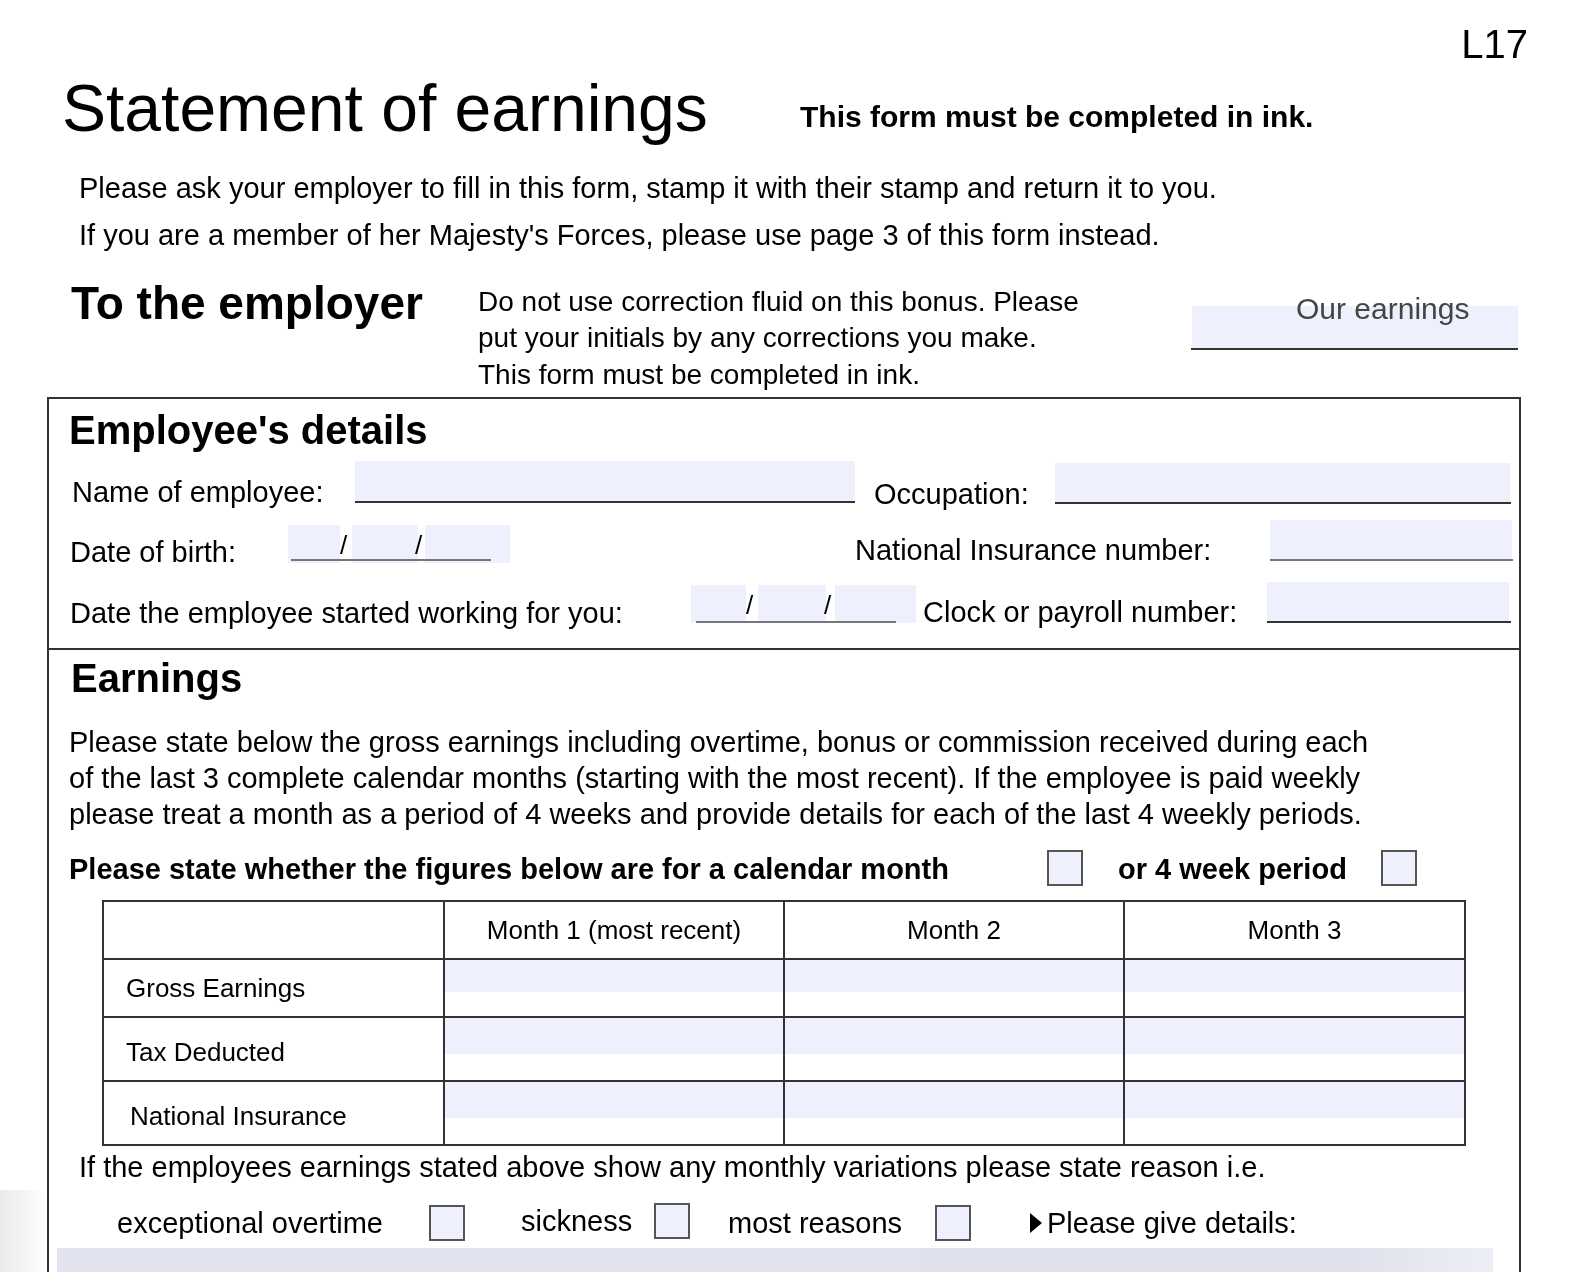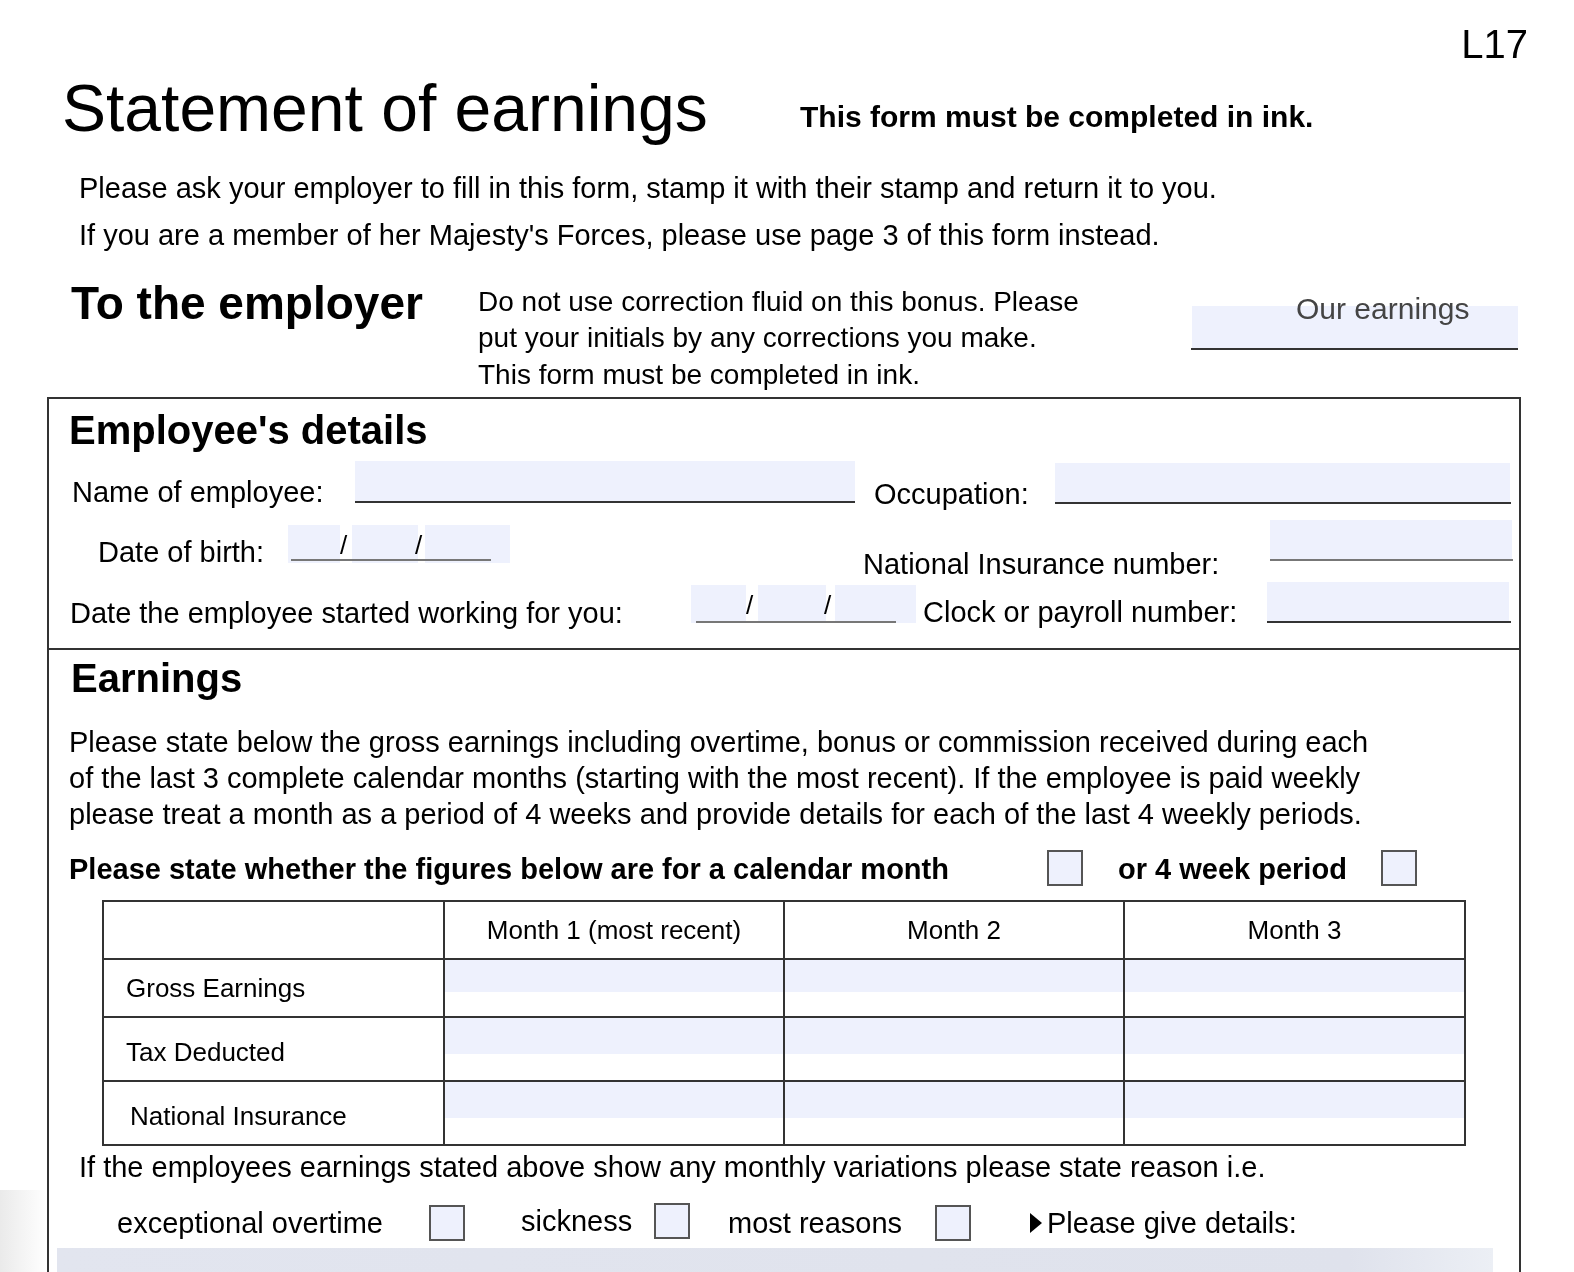--- a/index.html
+++ b/index.html
@@ -73,29 +73,29 @@
 <div class="abs h2" style="left:69px; top:408px;">Employee's details</div>
 
 <div class="abs lbl" style="left:72px; top:476px;">Name of employee:</div>
 <div class="field" style="left:355px; top:461px; width:500px; height:42px;"></div>
 <div class="uline" style="left:355px; top:501px; width:500px;"></div>
 
 <div class="abs lbl" style="left:874px; top:478px;">Occupation:</div>
 <div class="field" style="left:1055px; top:463px; width:455px; height:40px;"></div>
 <div class="uline" style="left:1055px; top:502px; width:456px;"></div>
 
-<div class="abs lbl" style="left:70px; top:536px;margin-left:28px;">Date of birth:</div>
+<div class="abs lbl" style="left:70px; top:536px;">Date of birth:</div>
 <div class="field" style="left:288px; top:525px; width:52px; height:38px;"></div>
 <div class="field" style="left:352px; top:525px; width:66px; height:38px;"></div>
 <div class="field" style="left:425px; top:525px; width:85px; height:38px;"></div>
 <div class="uline grey" style="left:291px; top:559px; width:200px;"></div>
 <div class="abs slash" style="left:340px; top:530px;">/</div>
 <div class="abs slash" style="left:415px; top:530px;">/</div>
 
-<div class="abs lbl" style="left:855px; top:548px;margin-left:8px;">National Insurance number:</div>
+<div class="abs lbl" style="left:855px; top:534px;">National Insurance number:</div>
 <div class="field" style="left:1270px; top:520px; width:242px; height:40px;"></div>
 <div class="uline grey" style="left:1270px; top:559px; width:243px;"></div>
 
 <div class="abs lbl" style="left:70px; top:597px;">Date the employee started working for you:</div>
 <div class="field" style="left:691px; top:585px; width:55px; height:38px;"></div>
 <div class="field" style="left:758px; top:585px; width:68px; height:38px;"></div>
 <div class="field" style="left:835px; top:585px; width:81px; height:38px;"></div>
 <div class="uline grey" style="left:696px; top:621px; width:200px;"></div>
 <div class="abs slash" style="left:746px; top:590px;">/</div>
 <div class="abs slash" style="left:824px; top:590px;">/</div>

